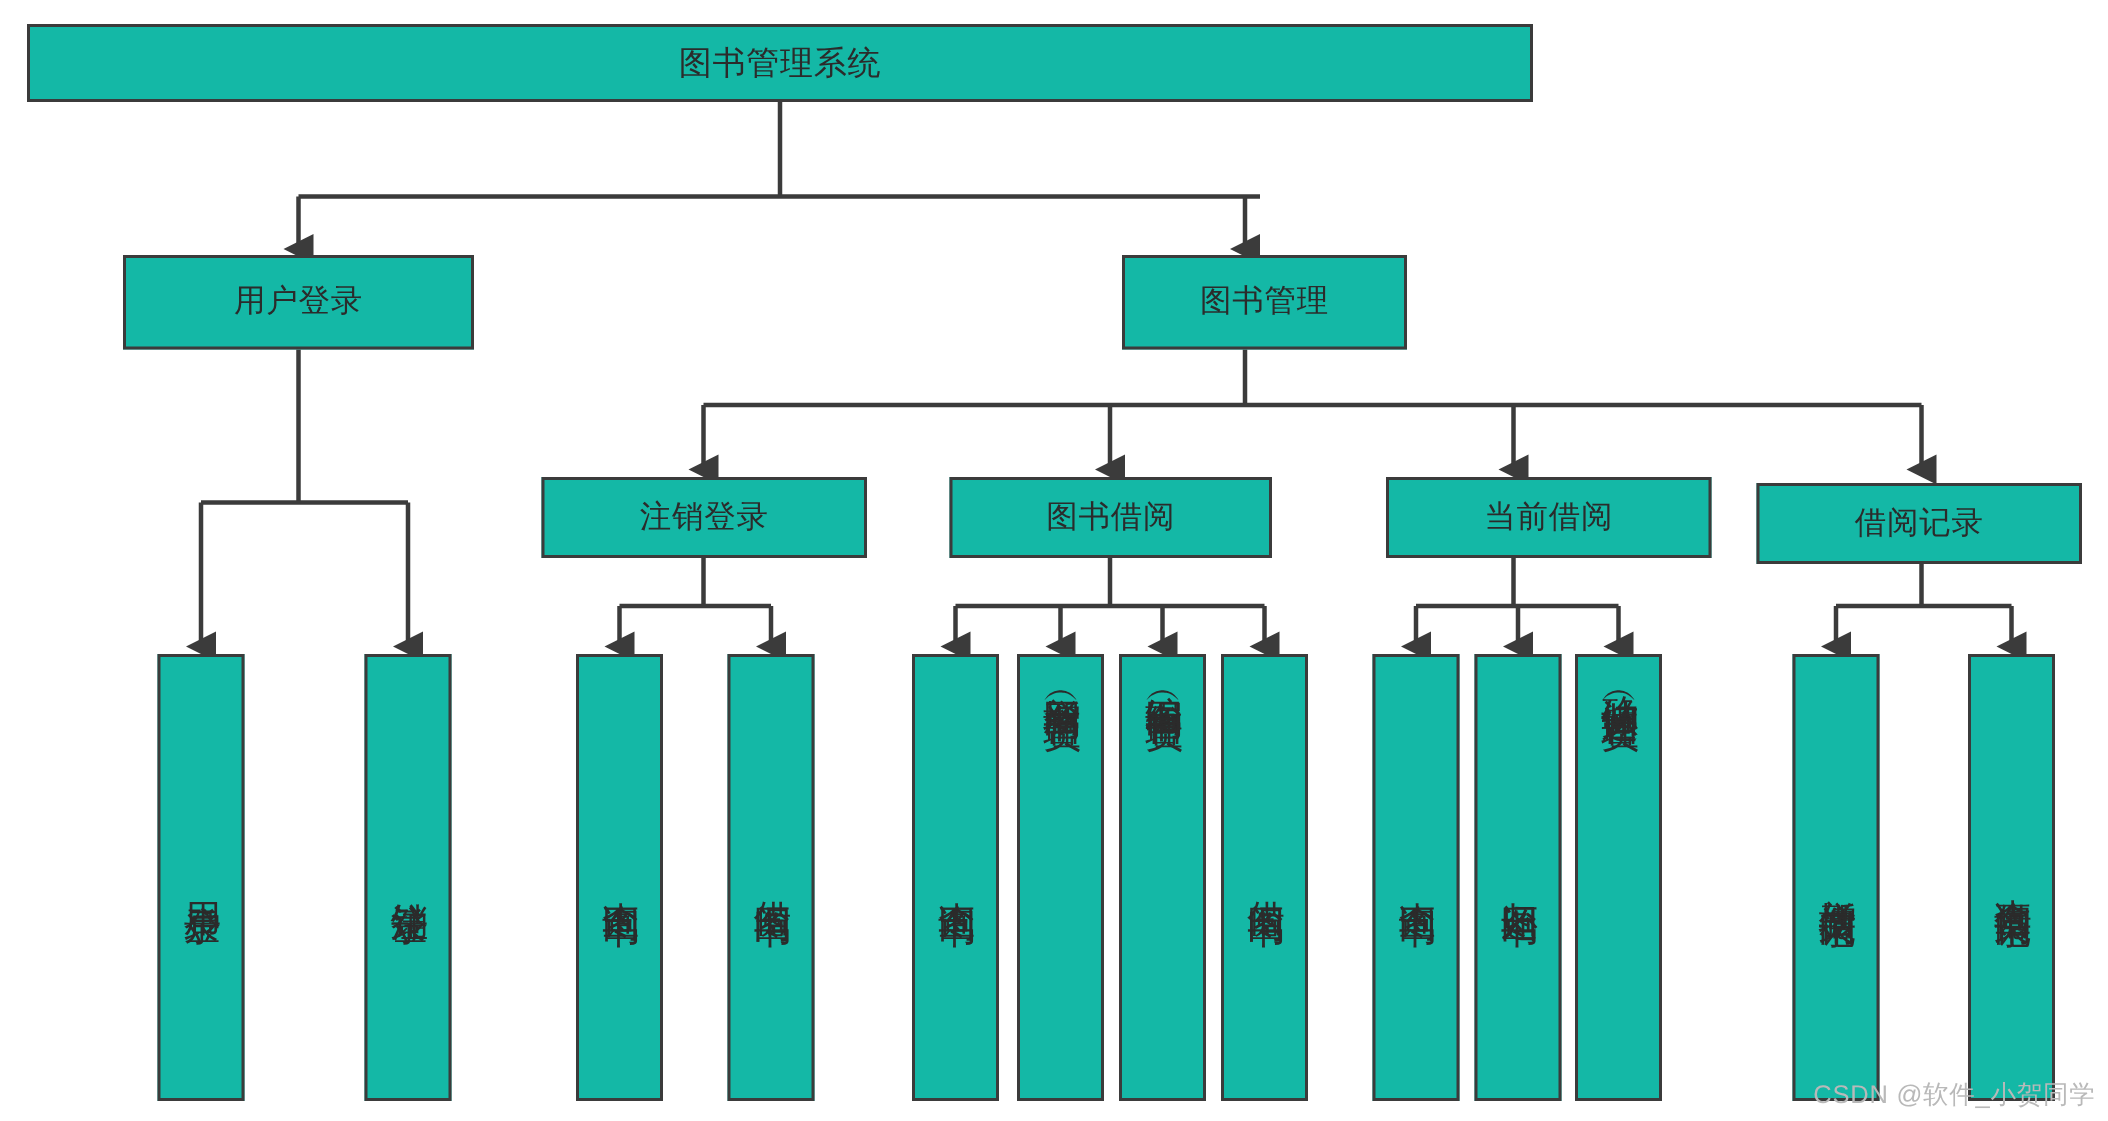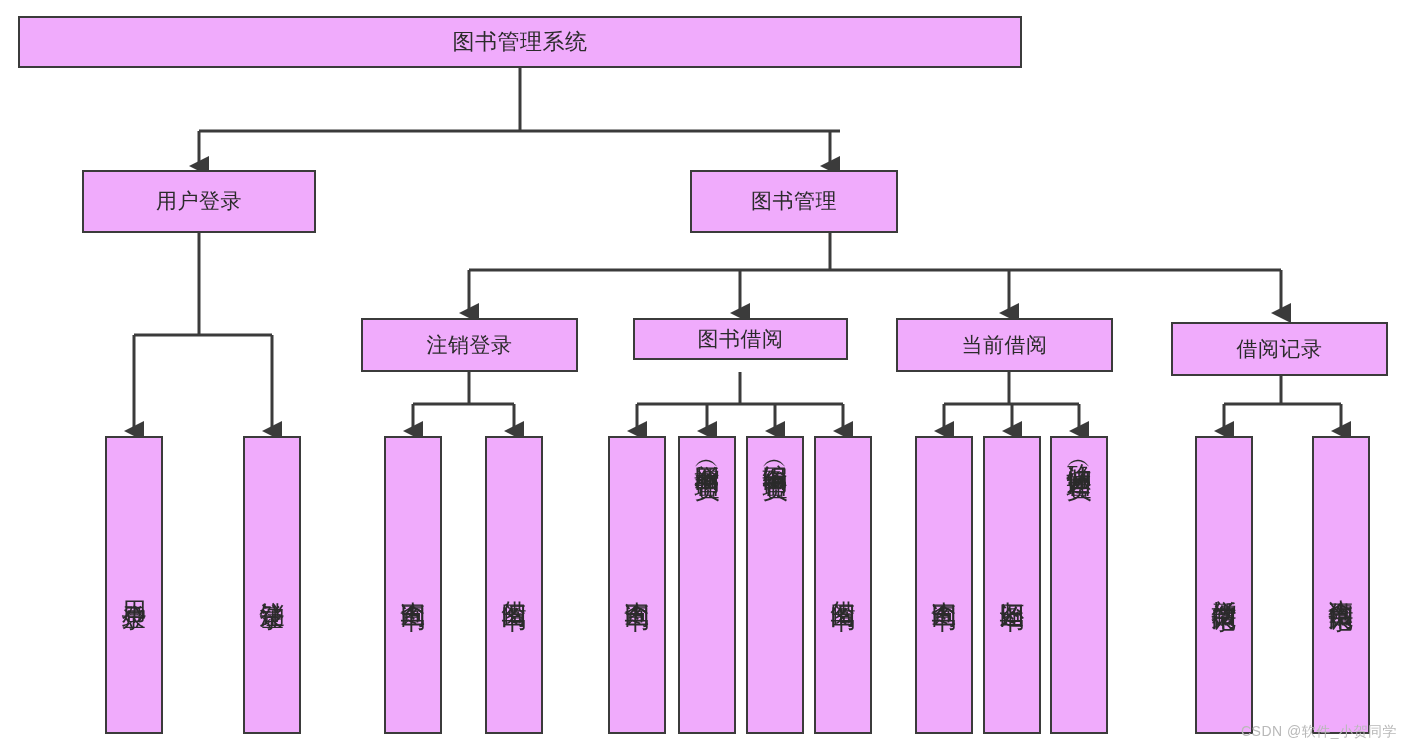--- a/index.html
+++ b/index.html
@@ -23,21 +23,21 @@
   #edges-layer {
     position: absolute;
     left: 0; top: 0;
     width: 1405px;
     height: 747px;
     pointer-events: none;
   }
   .node {
     position: absolute;
     box-sizing: border-box;
-    background: #f0abfc;
+    background: #14b8a6;
     border: 2.5px solid #3b3b3b;
     display: flex;
     align-items: center;
     justify-content: center;
   }
   .node-label {
     color: #2b2b2b;
     line-height: 1.05;
     white-space: nowrap;
   }
@@ -65,21 +65,21 @@
     -webkit-text-orientation: upright;
   }
   .node.v.centered {
     align-items: center;
     padding-top: 0;
   }
   #watermark {
     position: absolute;
     right: 8px;
     bottom: 6px;
-    font-size: 14px;
+    font-size: 17px;
     color: #b9b9b9;
     letter-spacing: 0.5px;
     user-select: none;
     white-space: nowrap;
   }
 </style>
 </head>
 <body>
 
 <div id="diagram-root">
@@ -140,31 +140,31 @@
     </g>
   </svg>
 
   <div class="node h root" style="left:18px; top:16px; width:1004px; height:52px;">
     <span class="node-label">图书管理系统</span>
   </div>
 
   <div class="node h" style="left:82px; top:170px; width:234px; height:63px;">
     <span class="node-label">用户登录</span>
   </div>
-  <div class="node h" style="left:690px; top:170px; width:208px; height:63px;">
+  <div class="node h" style="left:748px; top:170px; width:190px; height:63px;">
     <span class="node-label">图书管理</span>
   </div>
 
   <div class="node h" style="left:361px; top:318px; width:217px; height:54px;">
     <span class="node-label">注销登录</span>
   </div>
-  <div class="node h" style="left:633px; top:318px; width:215px; height:42px;">
+  <div class="node h" style="left:633px; top:318px; width:215px; height:54px;">
     <span class="node-label">图书借阅</span>
   </div>
-  <div class="node h" style="left:896px; top:318px; width:217px; height:54px;">
+  <div class="node h" style="left:924px; top:318px; width:217px; height:54px;">
     <span class="node-label">当前借阅</span>
   </div>
   <div class="node h" style="left:1171px; top:322px; width:217px; height:54px;">
     <span class="node-label">借阅记录</span>
   </div>
 
   <div class="node v centered" style="left:105px; top:436px; width:58px; height:298px;">
     <span class="node-label">用户登录</span>
   </div>
   <div class="node v centered" style="left:243px; top:436px; width:58px; height:298px;">

